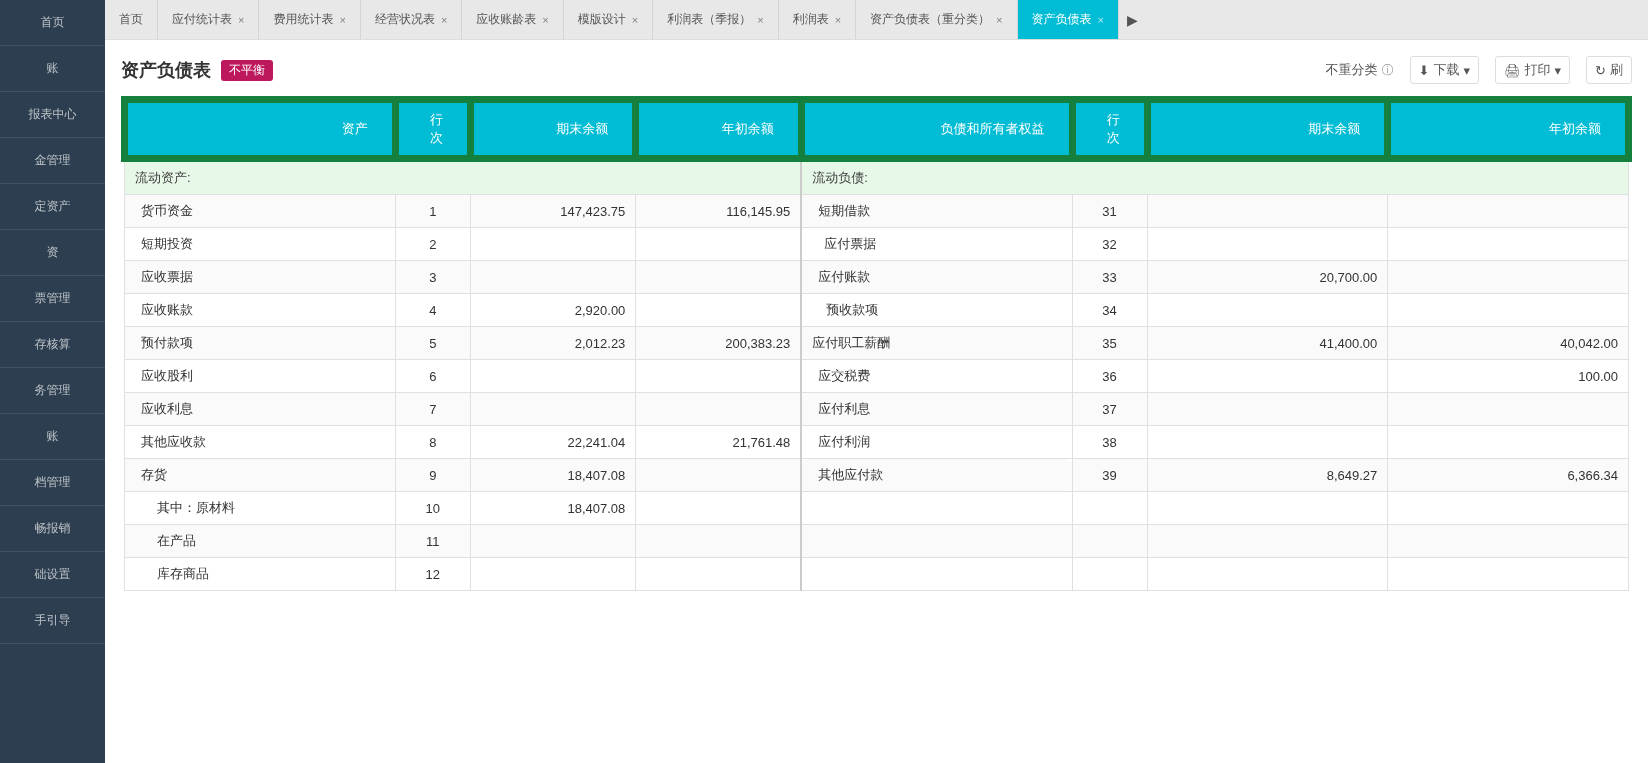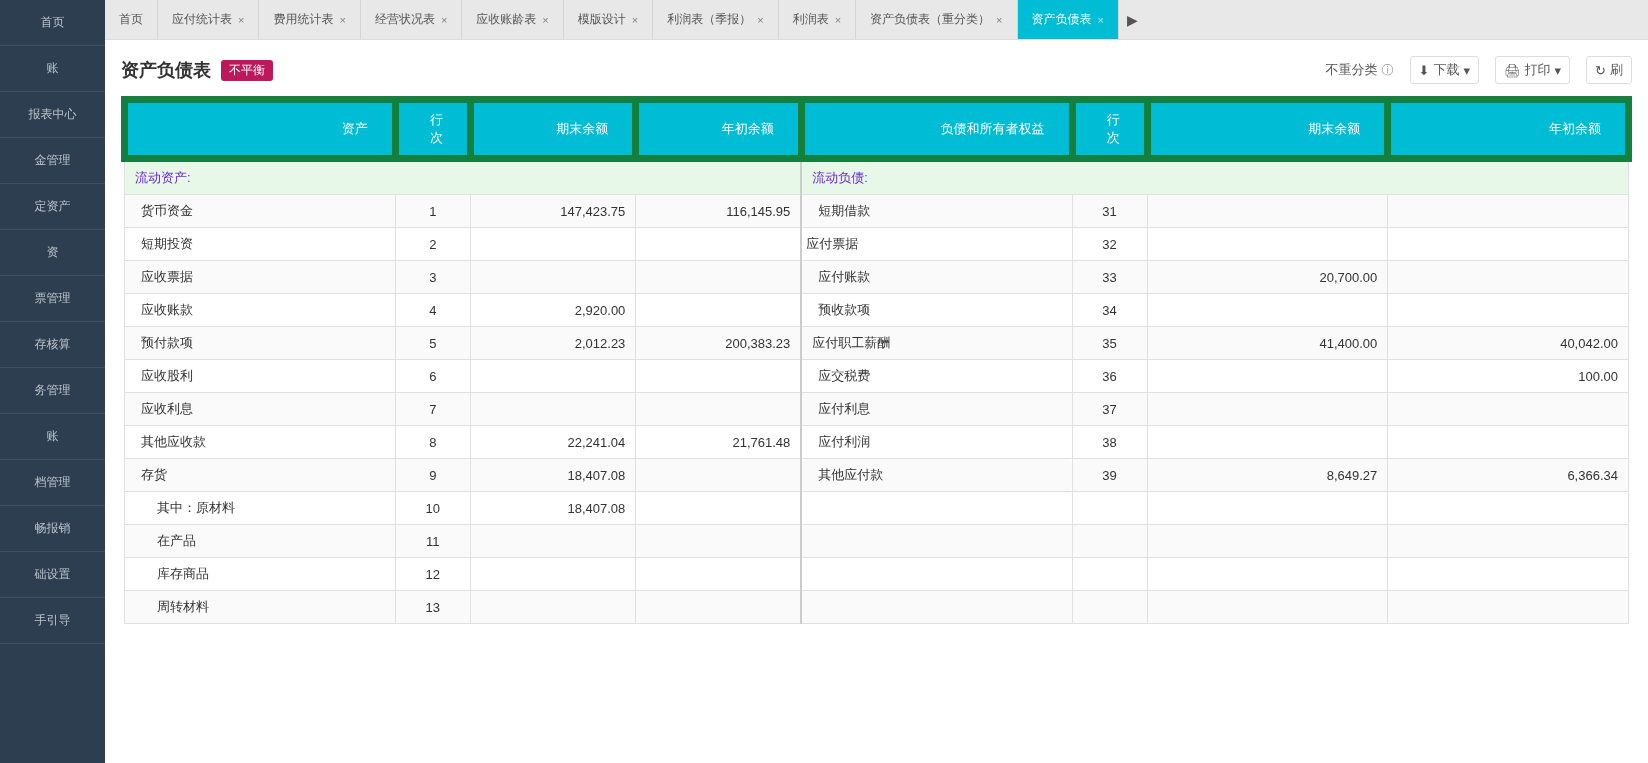--- a/index.html
+++ b/index.html
@@ -149,21 +149,21 @@
       font-weight: normal;
     }
     .report-table td {
       padding: 7px 10px;
       border: 1px solid #e0e0e0;
       color: #333;
     }
     .report-table tr:nth-child(even) td { background: #fafafa; }
     .section-header td {
       background: #e8f8e8 !important;
-      color: #6d28d9;
+      color: #404040;
       font-weight: normal;
     }
     .row-number {
       text-align: center;
       color: #00bcd4;
     }
     .amount {
       text-align: right;
     }
   </style>
@@ -287,41 +287,41 @@
             <td style="padding-left: 16px; border-left: 2px solid rgb(204, 204, 204); margin-top: 17px;">短期借款</td>
             <td class="row-number">31</td>
             <td class="amount"></td>
             <td class="amount"></td>
           </tr>
           <tr>
             <td style="padding-left: 16px;">短期投资</td>
             <td class="row-number">2</td>
             <td class="amount"></td>
             <td class="amount"></td>
-            <td style="padding-left: 4px; border-left: 2px solid rgb(204, 204, 204);">应付票据</td>
+            <td style="padding-left: 22px; border-left: 2px solid rgb(204, 204, 204);">应付票据</td>
             <td class="row-number">32</td>
             <td class="amount"></td>
             <td class="amount"></td>
           </tr>
           <tr>
             <td style="padding-left: 16px;">应收票据</td>
             <td class="row-number">3</td>
             <td class="amount"></td>
             <td class="amount"></td>
             <td style="padding-left: 16px; border-left: 2px solid rgb(204, 204, 204); margin-left: 28px;">应付账款</td>
             <td class="row-number">33</td>
             <td class="amount">20,700.00</td>
             <td class="amount"></td>
           </tr>
           <tr>
             <td style="padding-left: 16px;">应收账款</td>
             <td class="row-number">4</td>
             <td class="amount">2,920.00</td>
             <td class="amount"></td>
-            <td style="padding-left: 16px; border-left: 2px solid rgb(204, 204, 204); margin-left: 28px;">预收款项</td>
+            <td style="padding-left: 24px; border-left: 2px solid rgb(204, 204, 204); margin-left: 28px;">预收款项</td>
             <td class="row-number">34</td>
             <td class="amount"></td>
             <td class="amount"></td>
           </tr>
           <tr>
             <td style="padding-left: 16px;">预付款项</td>
             <td class="row-number">5</td>
             <td class="amount">2,012.23</td>
             <td class="amount">200,383.23</td>
             <td style="border-left: 2px solid rgb(204, 204, 204);">应付职工薪酬</td>
@@ -392,26 +392,16 @@
           <tr>
             <td style="padding-left: 32px;">库存商品</td>
             <td class="row-number">12</td>
             <td class="amount"></td>
             <td class="amount"></td>
             <td style="padding-left: 16px; border-left: 2px solid rgb(204, 204, 204);"></td>
             <td class="row-number"></td>
             <td class="amount"></td>
             <td class="amount"></td>
           </tr>
-          <tr>
-            <td style="padding-left: 32px;">周转材料</td>
-            <td class="row-number">13</td>
-            <td class="amount"></td>
-            <td class="amount"></td>
-            <td style="padding-left: 16px; border-left: 2px solid rgb(204, 204, 204);"></td>
-            <td class="row-number"></td>
-            <td class="amount"></td>
-            <td class="amount"></td>
-          </tr>
         </tbody>
     </table>
   </div>
 </div>
 
 </body></html>

